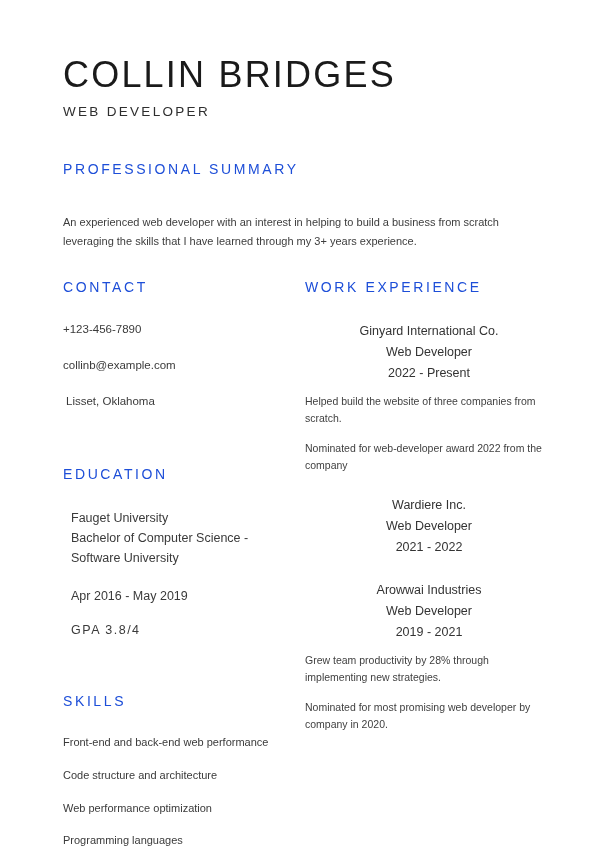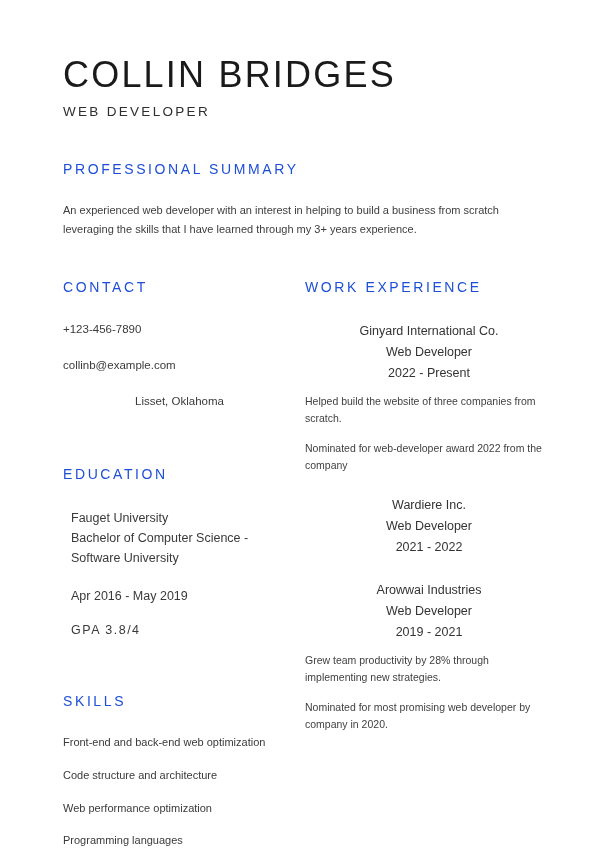--- a/index.html
+++ b/index.html
@@ -55,21 +55,21 @@
   }
 
   
   .summary-block {
     position: absolute;
     left: 57px;
     top: 161px;
     width: 490px;
   }
   .summary-text {
-    margin-top: 24px;
+    margin-top: 36px;
     font-size: 11px;
     line-height: 1.75;
     color: #3d3d3d;
     width: 472px;
   }
 
   
   .col-left {
     position: absolute;
     left: 57px;
@@ -86,21 +86,21 @@
   .block { margin-bottom: 0; }
 
   
   .contact-list { margin-top: 27px; }
   .contact-item {
     font-size: 11.5px;
     color: #3a3a3a;
     margin-bottom: 21px;
     line-height: 1.3;
   }
-  .contact-item.indent { padding-left: 3px; text-align: center; }
+  .contact-item.indent { padding-left: 3px; }
 
   
   .edu-block { margin-top: 57px; }
   .edu-list { margin-top: 26px; margin-left: 8px; }
   .edu-line {
     font-size: 12.5px;
     color: #3a3a3a;
     line-height: 1.62;
   }
   .edu-gap { margin-top: 17px; }
@@ -172,21 +172,21 @@
         <div class="edu-line">Bachelor of Computer Science -</div>
         <div class="edu-line">Software University</div>
         <div class="edu-line edu-gap">Apr 2016 - May 2019</div>
         <div class="edu-gpa">GPA 3.8/4</div>
       </div>
     </div>
 
     <div class="block skills-block">
       <div class="sec-head">SKILLS</div>
       <div class="skills-list">
-        <div class="skill-item">Front-end and back-end web optimization</div>
+        <div class="skill-item">Front-end and back-end web performance</div>
         <div class="skill-item">Code structure and architecture</div>
         <div class="skill-item">Web performance optimization</div>
         <div class="skill-item">Programming languages</div>
       </div>
     </div>
 
   </div>
 
   <div class="col-right">
 

